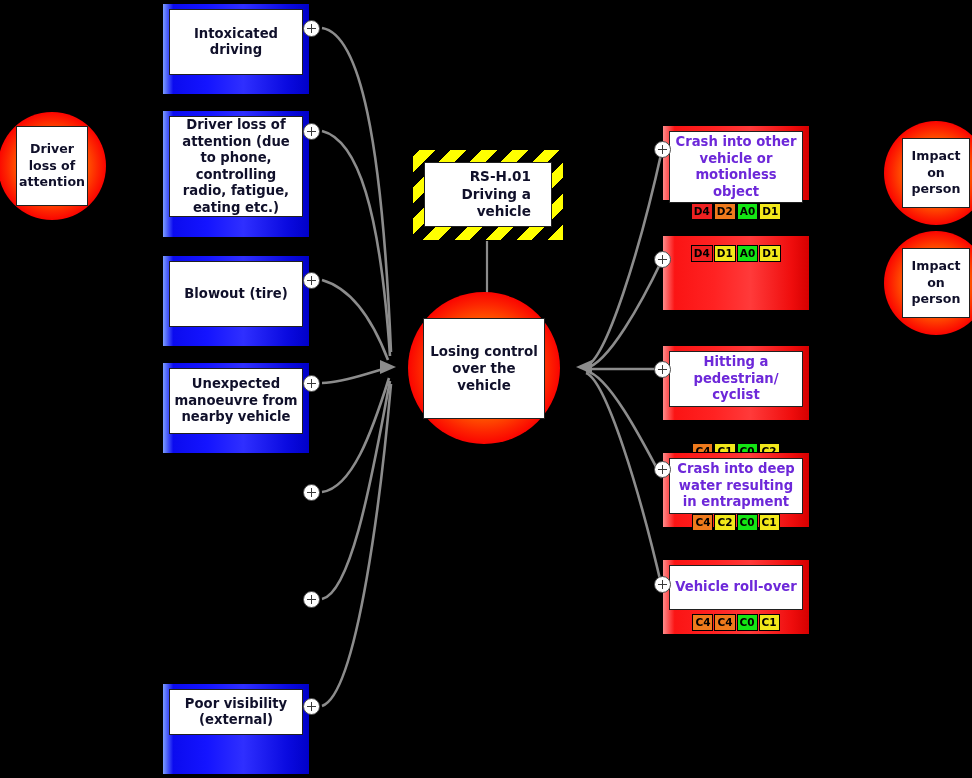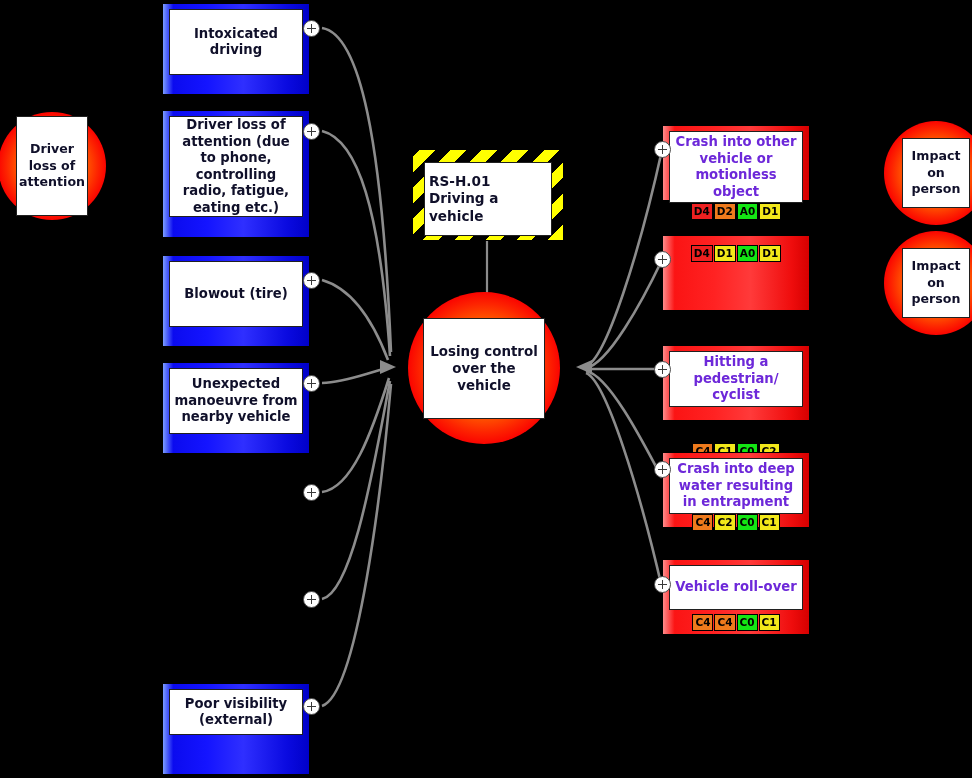--- a/index.html
+++ b/index.html
@@ -173,32 +173,32 @@
         #000000 11px, #000000 22px);
     border: 1px solid #000000;
     display: flex;
     align-items: flex-start;
     justify-content: center;
     padding: 12px 11px 0 11px;
   }
   #hazard .hazard-inner {
     box-sizing: border-box;
     width: 100%;
-    height: 74px;
+    height: 65px;
     background: #ffffff;
     border: 1px solid #202020;
     color: #10102a;
     font-weight: bold;
     font-size: 13.6px;
     line-height: 17.5px;
-    text-align: left;
-    display: flex;
-    align-items: center;
-    justify-content: center;
-    padding: 2px 4px;
+    text-align: right;
+    display: flex;
+    align-items: center;
+    justify-content: center;
+    padding: 2px 20px;
   }
 </style>
 </head>
 <body>
 
 <div id="stage">
 
   <svg id="wires" viewBox="0 0 972 778">
 
     <path class="wire" d="M 322,28 C 360,34 382,140 391,352"></path>
@@ -216,21 +216,21 @@
     <path class="wire" d="M 586,369 C 612,369 640,369 662,369"></path>
     <path class="wire" d="M 586,371 C 608,375 640,436 662,478"></path>
     <path class="wire" d="M 586,373 C 606,380 640,492 662,588"></path>
 
     <polygon class="arrowhead" points="576,367 592,360 592,374"></polygon>
 
     <line class="wire-thin" x1="487" y1="240" x2="487" y2="300"></line>
   </svg>
 
   <div class="circ entity" id="entity-left" style="left:-2px; top:112px; width:108px; height:108px;">
-    <div class="circ-inner" style="width:72px; height:100px;">Driver loss of attention</div>
+    <div class="circ-inner" style="width:72px; height:80px;">Driver loss of attention</div>
   </div>
 
   <div class="threat" style="left:162px; top:3px; width:148px; height:92px;">
     <div class="threat-inner" style="height:66px;">Intoxicated driving</div>
   </div>
   <div class="plus" style="left:303px; top:20px;"></div>
 
   <div class="threat" style="left:162px; top:110px; width:148px; height:128px;">
     <div class="threat-inner" style="height:101px;">Driver loss of attention (due to phone, controlling radio, fatigue, eating etc.)</div>
   </div>

